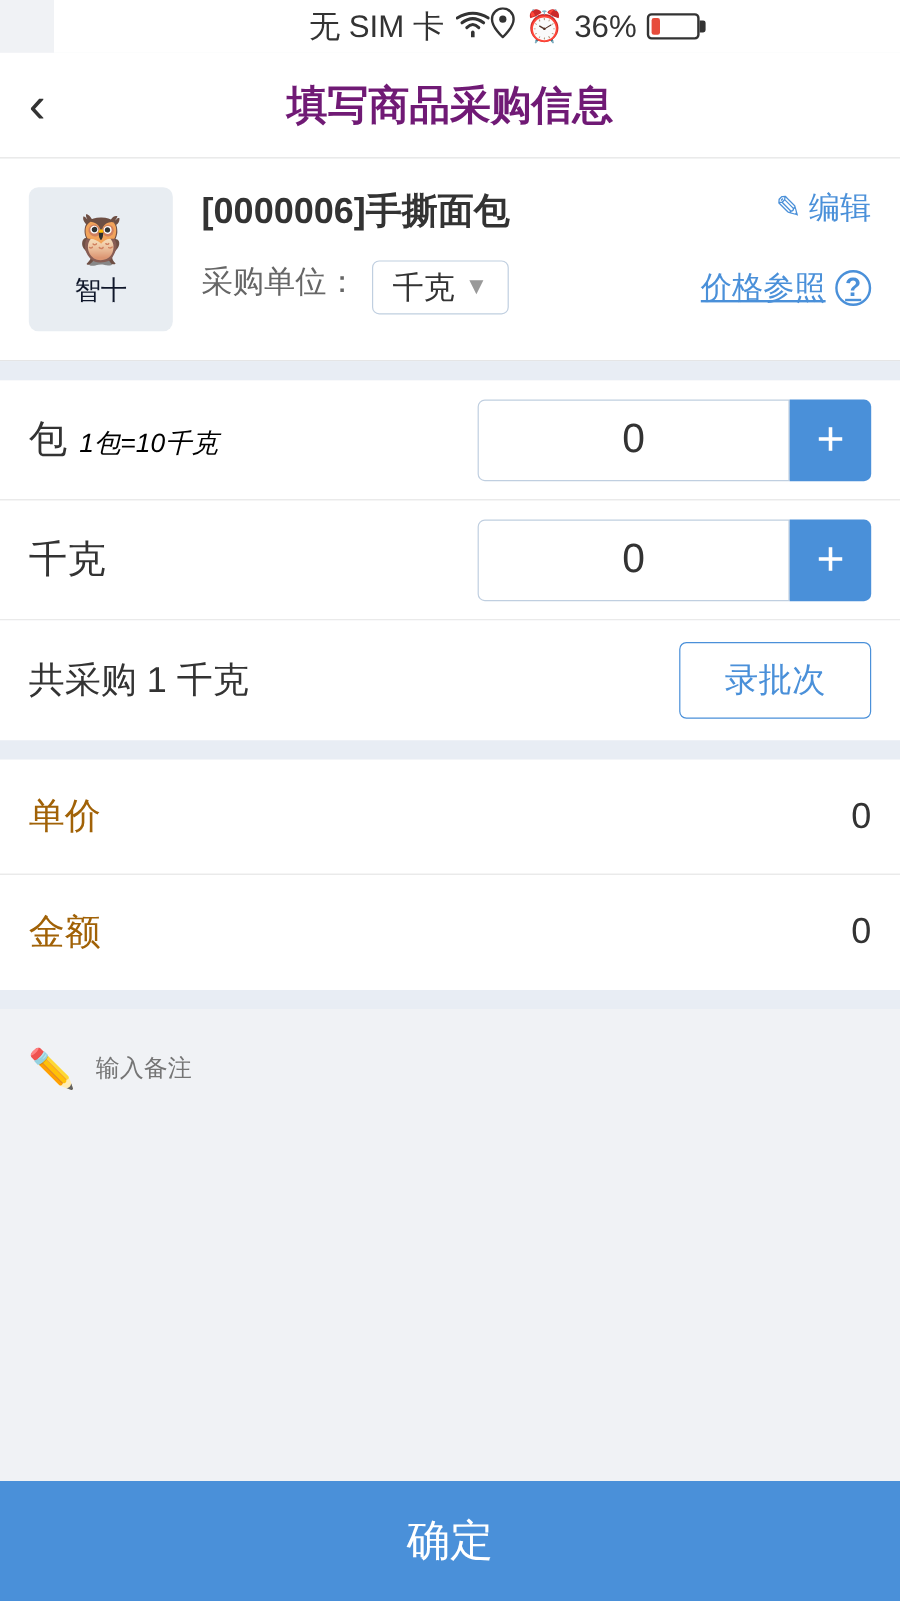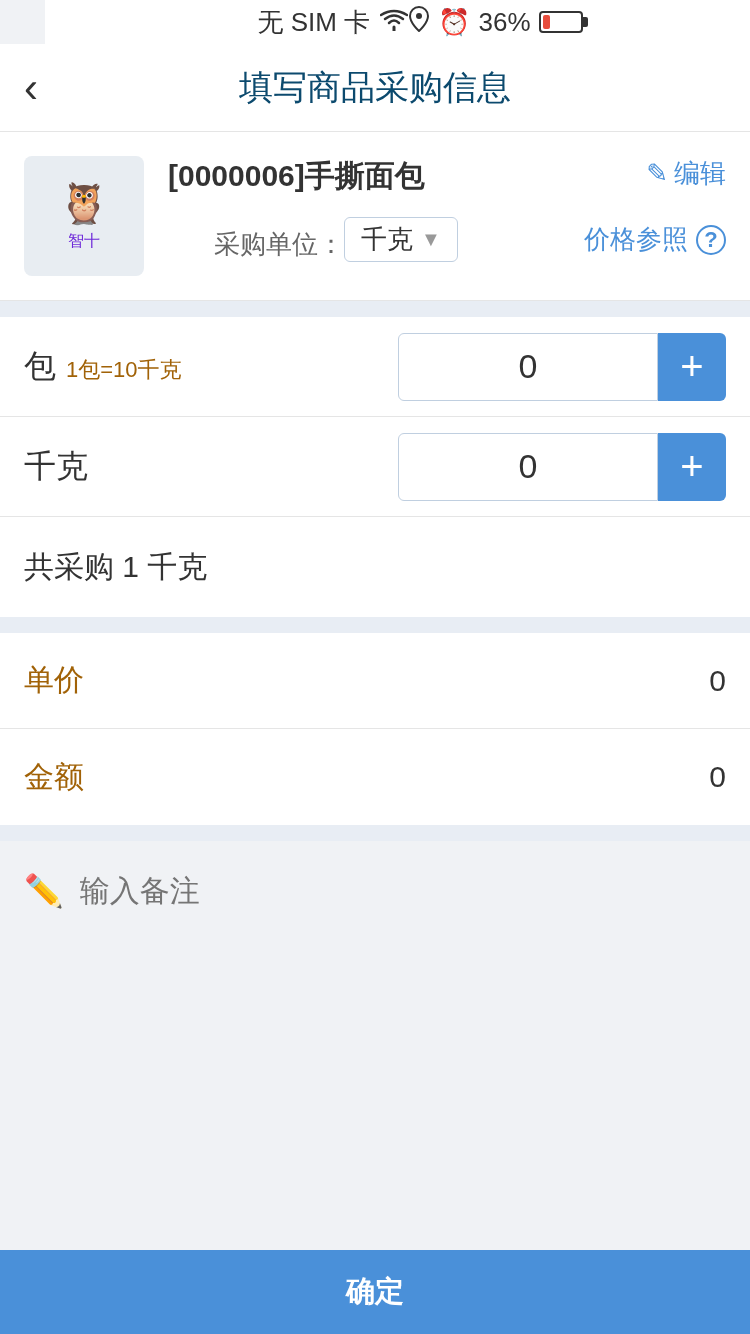--- a/index.html
+++ b/index.html
@@ -82,22 +82,22 @@
     .nav-back {
       position: absolute;
       left: 24px;
       font-size: 42px;
       color: #333;
       cursor: pointer;
       line-height: 1;
     }
     .nav-title {
       font-size: 34px;
-      font-weight: 400;
-      color: #0c4a6e;
+      font-weight: 700;
+      color: #701a75;
       text-align: right;
     }
 
     
     .product-card {
       background: #fff;
       margin-top: 0;
       padding: 24px 24px;
       display: flex;
       align-items: flex-start;
@@ -114,22 +114,22 @@
       justify-content: center;
       flex-shrink: 0;
       flex-direction: column;
       gap: 4px;
     }
     .owl-icon {
       font-size: 40px;
       color: #8899aa;
     }
     .owl-text {
-      font-size: 16px;
-      color: #6d28d9;
+      font-size: 22px;
+      color: #0f172a;
     }
     .product-info {
       flex: 1;
     }
     .product-name-row {
       display: flex;
       align-items: flex-start;
       justify-content: flex-end;
     }
     .product-name {
@@ -150,22 +150,22 @@
       flex-shrink: 0;
     }
     .product-unit-row {
       display: flex;
       align-items: center;
       justify-content: space-between;
       margin-top: 20px;
     }
     .unit-left {
       display: flex;
-      align-items: flex-end;
-      margin-left: 46px;
+      align-items: flex-start;
+      gap: 12px;
     }
     .unit-label {
       font-size: 26px;
       color: #666;
     }
     .unit-selector {
       display: flex;
       align-items: center;
       border: 1px solid #c0cfe0;
       border-radius: 6px;
@@ -180,20 +180,21 @@
       font-size: 20px;
       color: #999;
     }
     .price-ref {
       display: flex;
       align-items: center;
       gap: 8px;
       color: #4a90d9;
       font-size: 26px;
       cursor: pointer;
+      text-decoration: underline;
     }
     .price-ref .help-circle {
       width: 30px;
       height: 30px;
       border: 2px solid #4a90d9;
       border-radius: 50%;
       display: flex;
       align-items: center;
       justify-content: center;
       font-size: 22px;
@@ -221,21 +222,22 @@
     .input-row-label {
       font-size: 32px;
       color: #333;
       font-weight: 500;
       display: flex;
       align-items: baseline;
       gap: 10px;
     }
     .input-unit-hint {
       font-size: 22px;
-      color: #a16207;
+      color: #000000;
+      font-style: italic;
     }
     .input-right {
       display: flex;
       align-items: center;
       gap: 0;
     }
     .qty-input {
       width: 260px;
       height: 68px;
       border: 1px solid #c0cfe0;
@@ -326,43 +328,43 @@
     }
     .remark-icon {
       font-size: 32px;
       color: #aaa;
     }
     .remark-input {
       flex: 1;
       background: transparent;
       border: none;
       outline: none;
-      font-size: 30px;
+      font-size: 20px;
       color: #aaa;
     }
 
     
     .content-fill {
       flex: 1;
       background: #f0f2f5;
       min-height: 300px;
     }
 
     
     .confirm-btn {
       position: fixed;
       bottom: 0;
       left: 0;
       width: 750px;
-      height: 84px;
+      height: 100px;
       background: #4a90d9;
       border: none;
       color: #fff;
-      font-size: 29px;
-      font-weight: 700;
+      font-size: 36px;
+      font-weight: 400;
       display: flex;
       align-items: center;
       justify-content: center;
       cursor: pointer;
     }
 
     
     .bottom-spacer {
       height: 100px;
     }
@@ -454,20 +456,21 @@
     </div>
     <div class="input-right">
       <input type="text" class="qty-input" value="0" style="">
       <button class="plus-btn">+</button>
     </div>
   </div>
 </div>
 
 <div class="total-row">
   <span class="total-text">共采购 1 千克</span>
+  <button class="batch-btn">录批次</button>
 </div>
 
 <div class="section-divider"></div>
 
 <div class="price-section">
   <div class="price-row">
     <span class="price-label">单价</span>
     <span class="price-value">0</span>
   </div>
   <div class="price-row">

